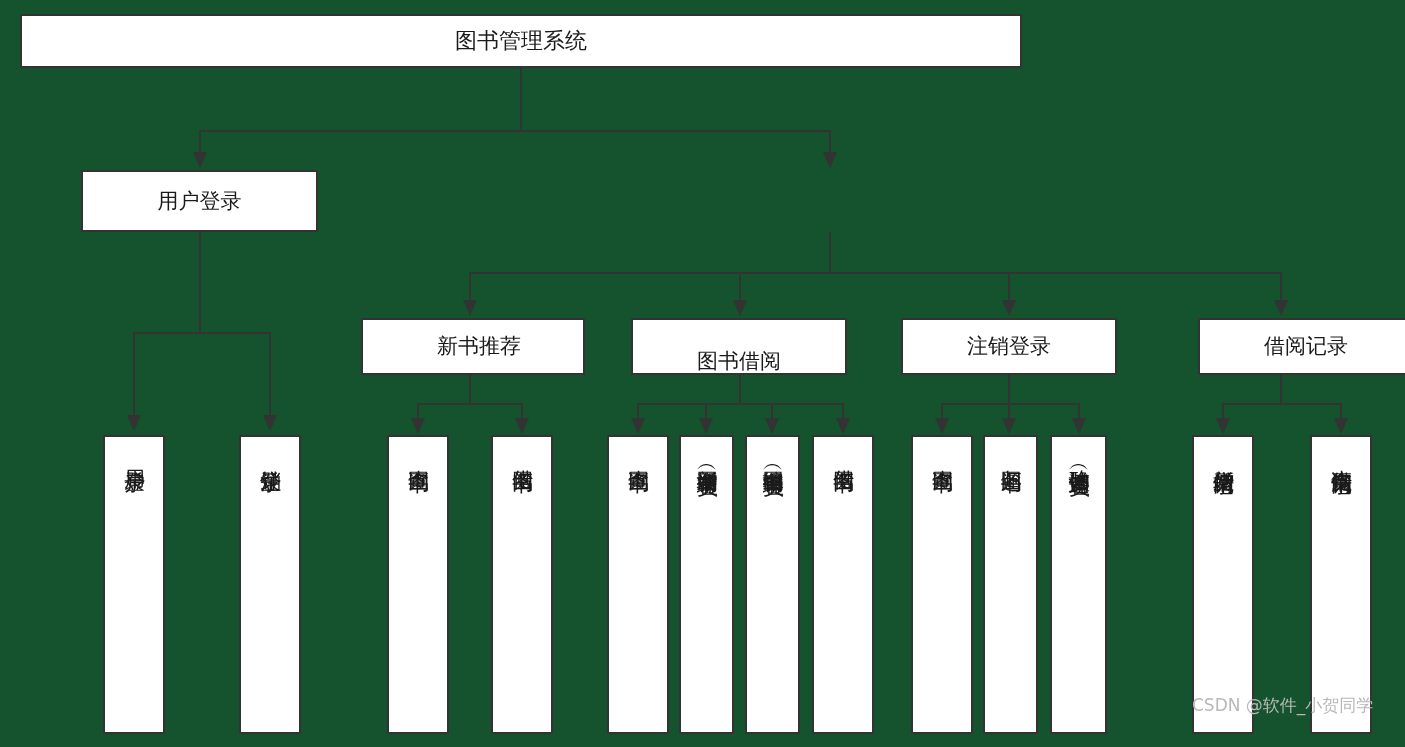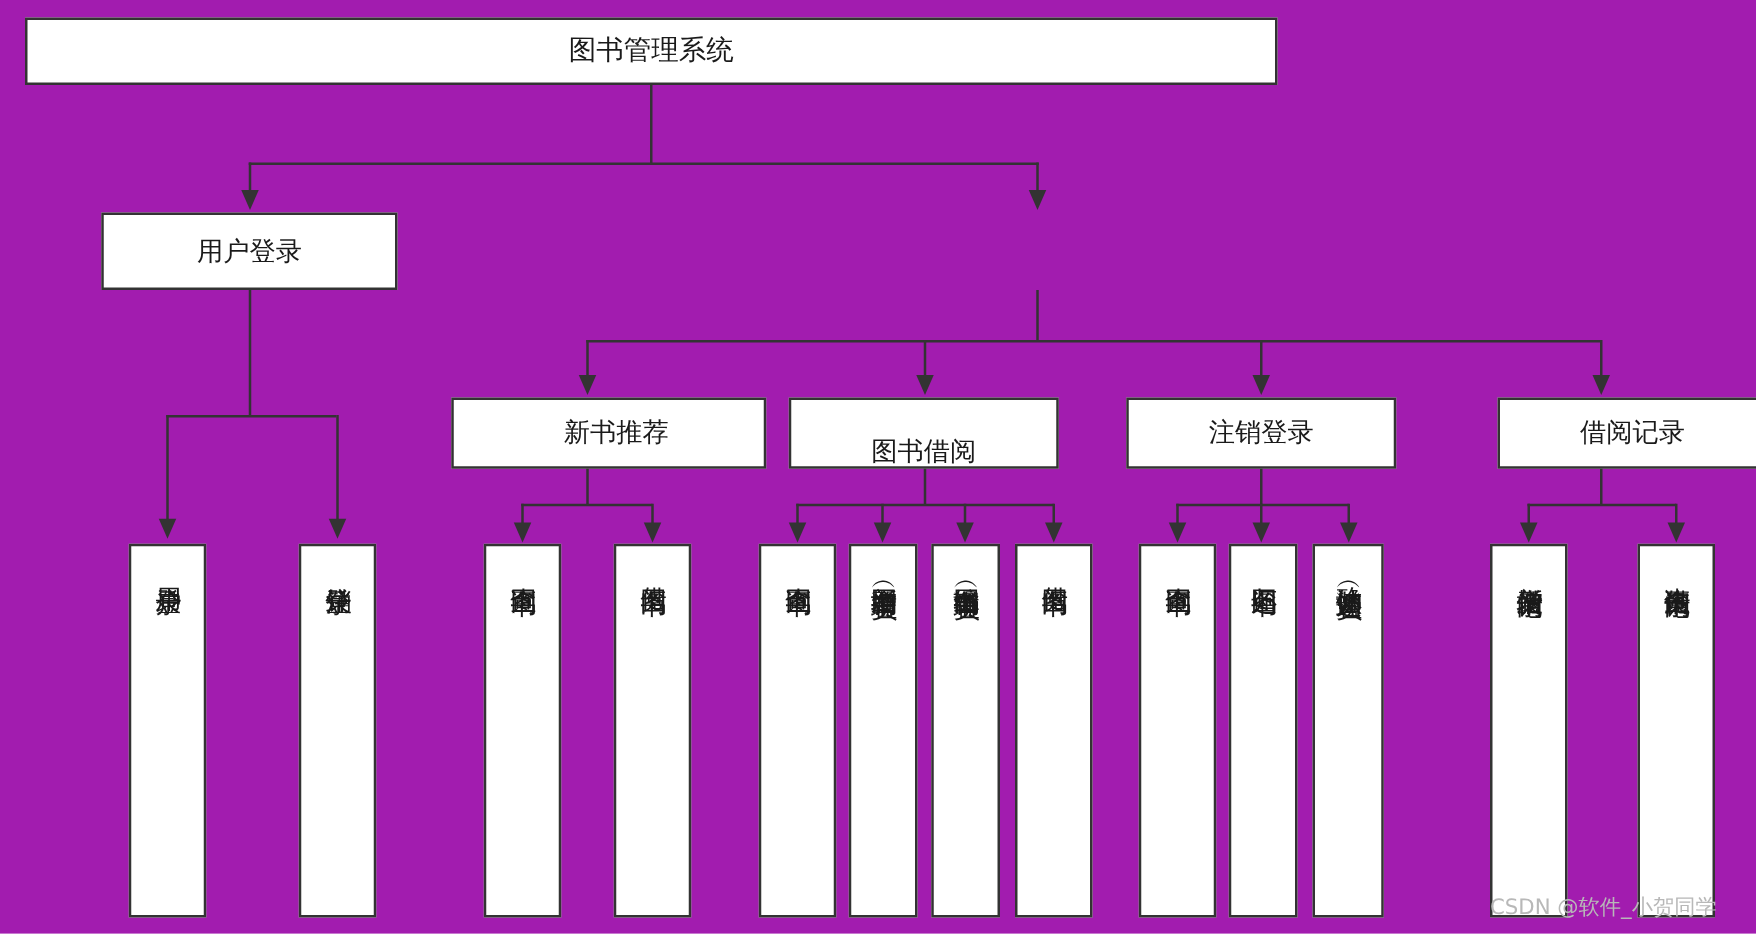--- a/index.html
+++ b/index.html
@@ -4,21 +4,21 @@
 <style>
   html,body{margin:0;padding:0;background:#ffffff;}
   body{
     font-family:"DejaVu Sans","Liberation Sans",sans-serif;
     -webkit-font-smoothing:antialiased;
   }
   #stage{
     position:relative;
     width:1405px;
     height:747px;
-    background:#a21caf;
+    background:#14532d;
     overflow:hidden;
   }
   
   .node{
     position:absolute;
     box-sizing:border-box;
     background:#ffffff;
     border:2px solid #333333;
     display:flex;
     align-items:center;
@@ -105,21 +105,21 @@
   <div class="edge hline" style="left:469px;top:272px;width:812px;height:2px;"></div>
   <div class="edge vline" style="left:469px;top:272px;width:2px;height:30px;"></div>
   <div class="arrow" style="left:463px;top:300px;"></div>
   <div class="edge vline" style="left:739px;top:272px;width:2px;height:30px;"></div>
   <div class="arrow" style="left:733px;top:300px;"></div>
   <div class="edge vline" style="left:1008px;top:272px;width:2px;height:30px;"></div>
   <div class="arrow" style="left:1002px;top:300px;"></div>
   <div class="edge vline" style="left:1280px;top:272px;width:2px;height:30px;"></div>
   <div class="arrow" style="left:1274px;top:300px;"></div>
 
-  <div class="node h" style="left:361px;top:318px;width:252px;height:57px;padding-left:12px;">
+  <div class="node h" style="left:361px;top:318px;width:224px;height:57px;padding-left:12px;">
     <span class="label">新书推荐</span>
   </div>
   <div class="node h" style="left:631px;top:318px;width:216px;height:57px;align-items:flex-end;">
     <span class="label">图书借阅</span>
   </div>
   <div class="node h" style="left:901px;top:318px;width:216px;height:57px;">
     <span class="label">注销登录</span>
   </div>
   <div class="node h" style="left:1172px;top:318px;width:216px;height:57px;margin-left:26px;">
     <span class="label">借阅记录</span>
@@ -196,15 +196,15 @@
     <span class="label">确认归还（管理员）</span>
   </div>
 
   <div class="node v" style="left:1192px;top:435px;width:62px;height:299px;">
     <span class="label">新增借阅记录</span>
   </div>
   <div class="node v" style="left:1310px;top:435px;width:62px;height:299px;">
     <span class="label">查询借阅记录</span>
   </div>
 
-  <div class="watermark" style="left:1192px;top:714px;">CSDN @软件_小贺同学</div>
+  <div class="watermark" style="left:1192px;top:694px;">CSDN @软件_小贺同学</div>
 
 </div>
 
 </body></html>

